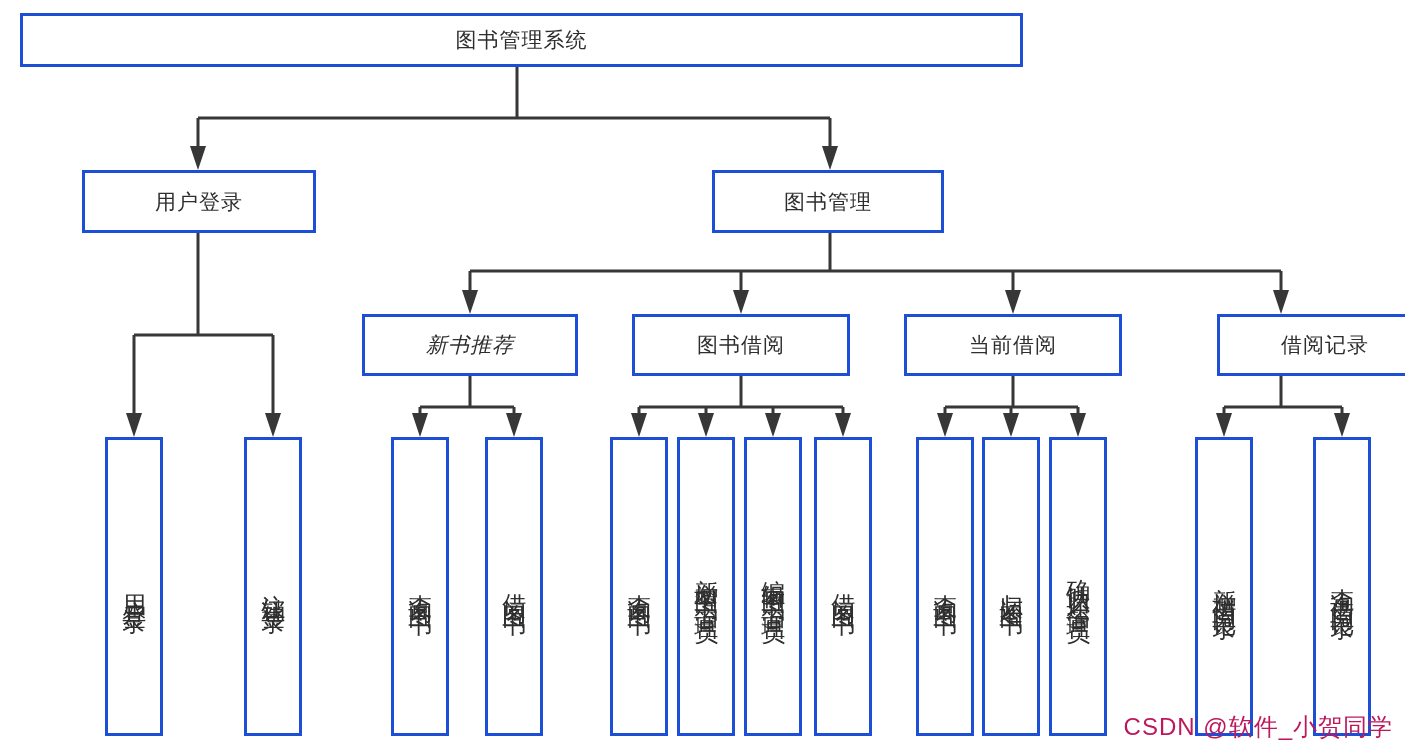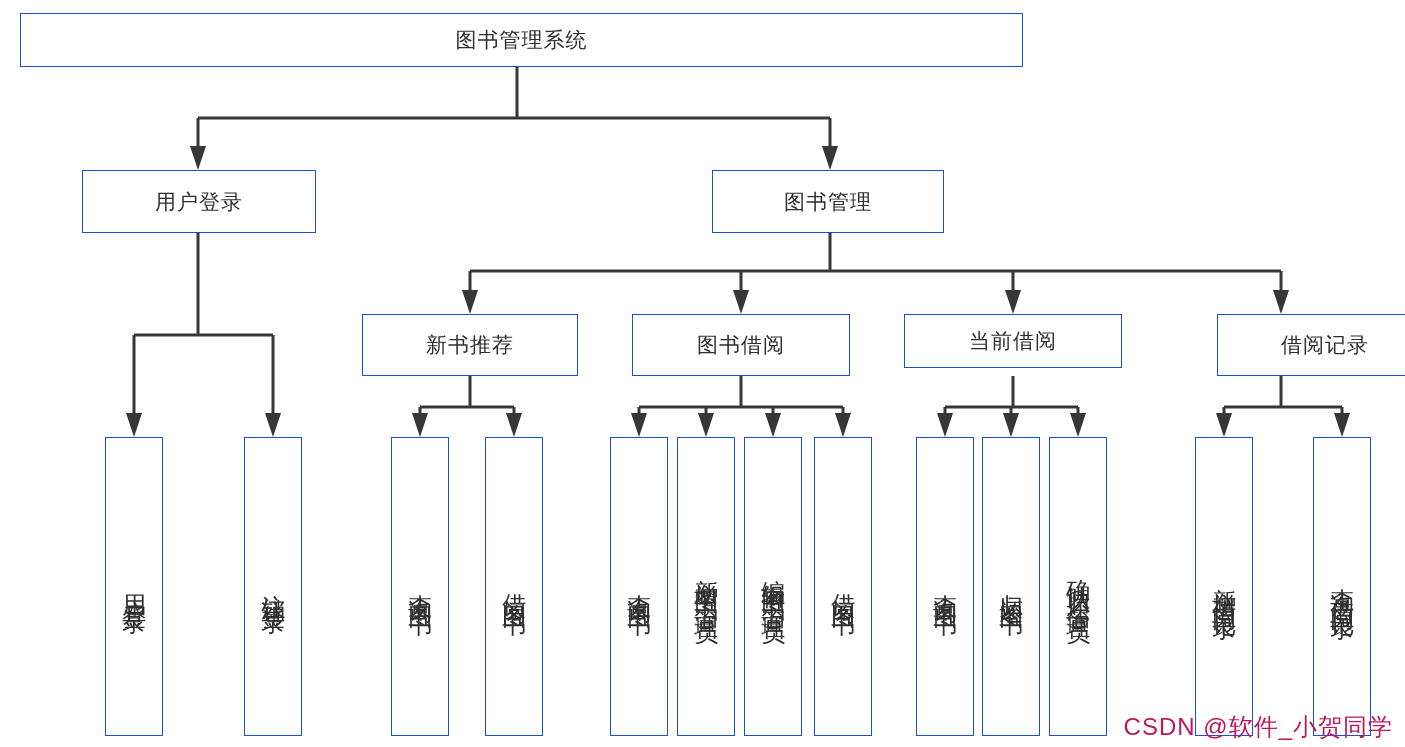--- a/index.html
+++ b/index.html
@@ -13,21 +13,21 @@
   }
   .wires {
     position: absolute;
     left: 0; top: 0;
     width: 1405px; height: 747px;
     pointer-events: none;
   }
   .box {
     position: absolute;
     box-sizing: border-box;
-    border: 1px solid #1d4ed8;
+    border: 3px solid #1d4ed8;
     background: #ffffff;
     color: #2e2e2e;
     display: flex;
     align-items: center;
     justify-content: center;
     text-align: center;
   }
   .hbox { font-size: 21px; letter-spacing: 1px; }
   .vbox {
     font-size: 24px;
@@ -96,23 +96,23 @@
       <polygon points="1216,413 1232,413 1224,437"></polygon>
       <polygon points="1334,413 1350,413 1342,437"></polygon>
     </g>
   </svg>
 
   <div class="box hbox" style="left:20px; top:13px; width:1003px; height:54px;">图书管理系统</div>
 
   <div class="box hbox" style="left:82px; top:170px; width:234px; height:63px;">用户登录</div>
   <div class="box hbox" style="left:712px; top:170px; width:232px; height:63px;">图书管理</div>
 
-  <div class="box hbox" style="left:362px; top:314px; width:216px; height:62px;">新书推荐</div>
+  <div class="box hbox" style="left:362px; top:314px; width:216px; height:62px;font-style:italic;">新书推荐</div>
   <div class="box hbox" style="left:632px; top:314px; width:218px; height:62px;">图书借阅</div>
-  <div class="box hbox" style="left:904px; top:314px; width:218px; height:54px;">当前借阅</div>
+  <div class="box hbox" style="left:904px; top:314px; width:218px; height:62px;">当前借阅</div>
   <div class="box hbox" style="left:1173px; top:314px; width:216px; height:62px;margin-left:44px;">借阅记录</div>
 
   <div class="box vbox" style="left:105px; top:437px; width:58px; height:299px;">用户登录</div>
   <div class="box vbox" style="left:244px; top:437px; width:58px; height:299px;">注销登录</div>
 
   <div class="box vbox" style="left:391px; top:437px; width:58px; height:299px;">查询图书</div>
   <div class="box vbox" style="left:485px; top:437px; width:58px; height:299px;">借阅图书</div>
 
   <div class="box vbox" style="left:610px; top:437px; width:58px; height:299px;">查询图书</div>
   <div class="box vbox" style="left:677px; top:437px; width:58px; height:299px;">新增图书（管理员）</div>

